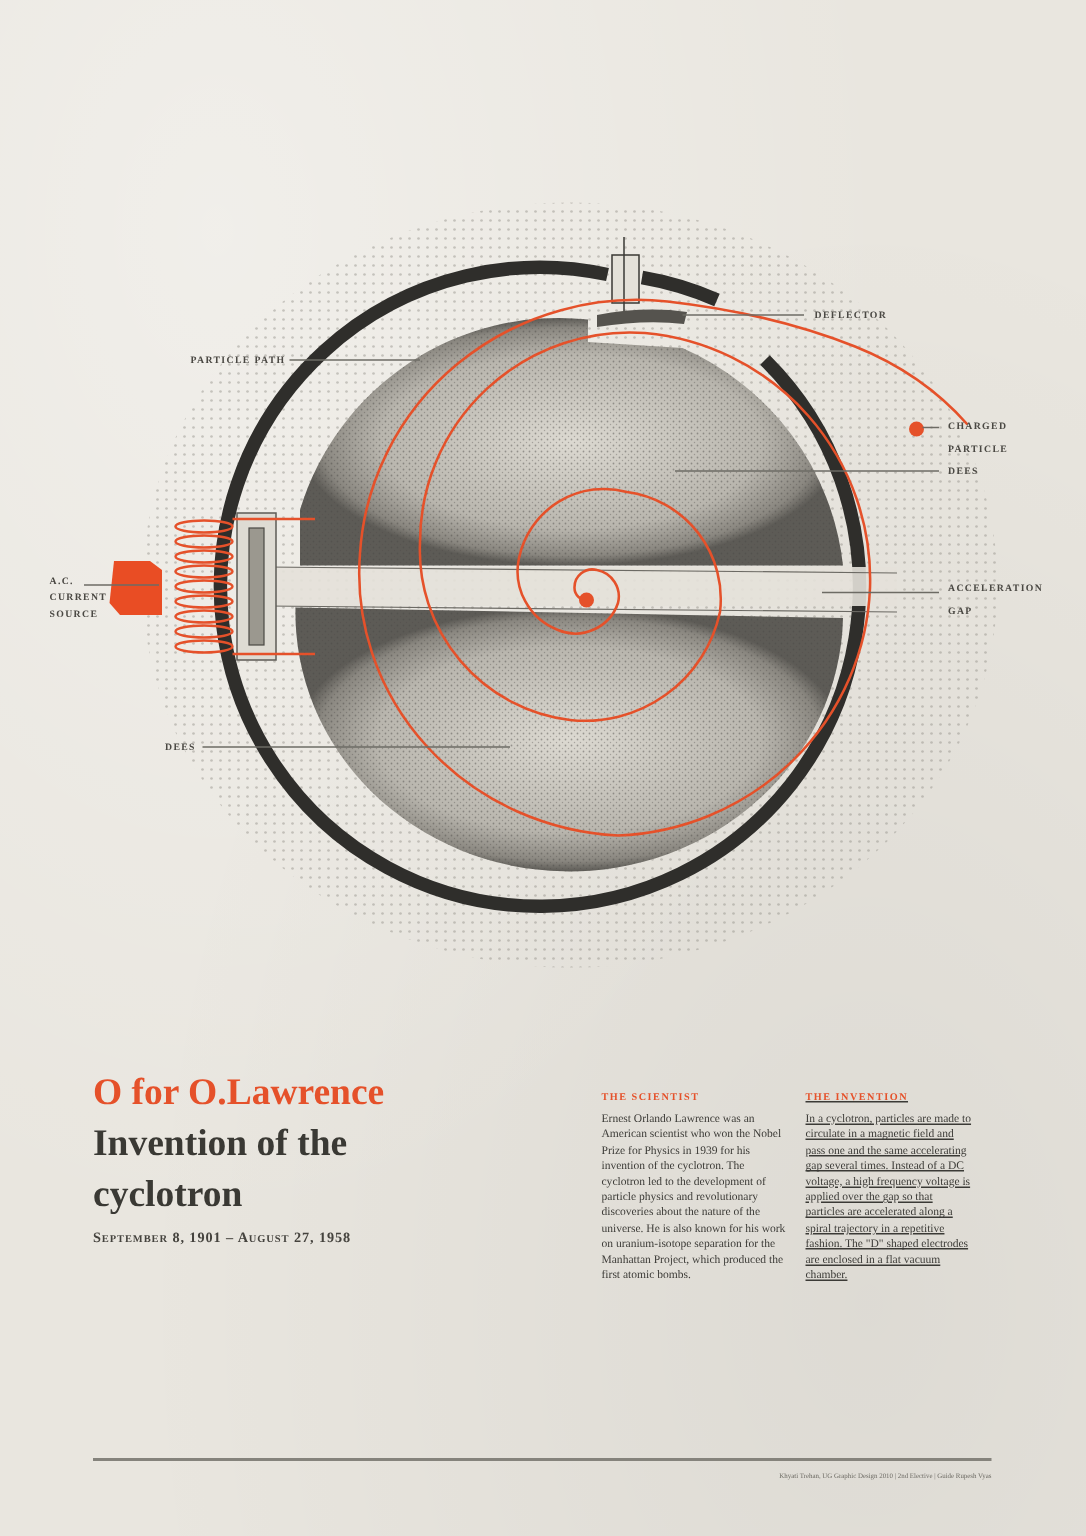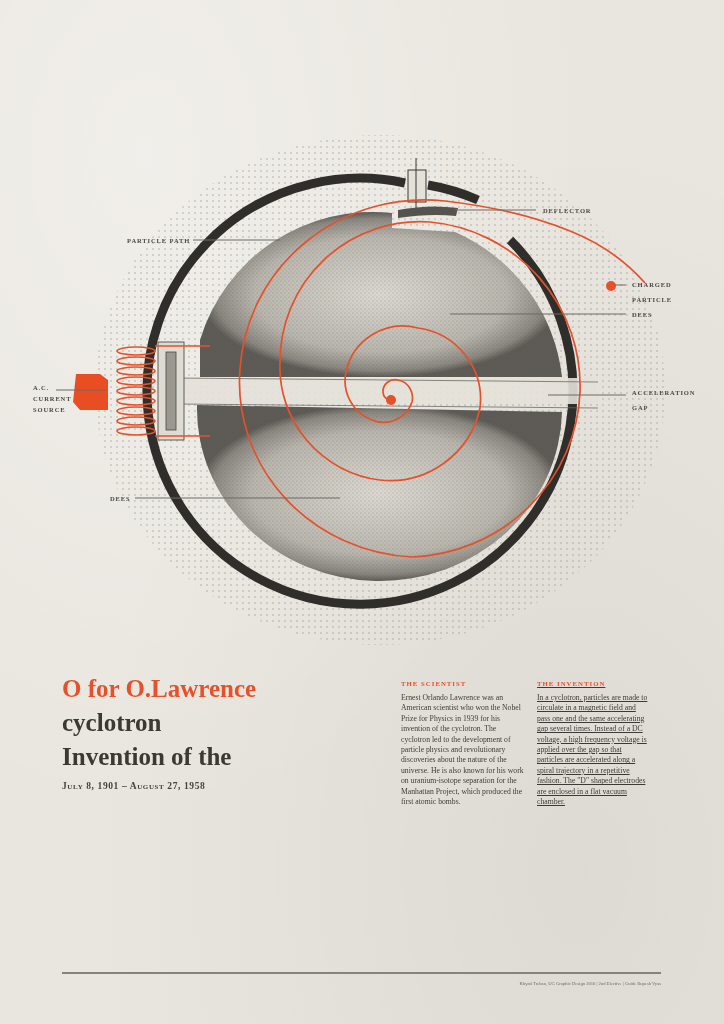--- a/index.html
+++ b/index.html
@@ -11,34 +11,34 @@
         radial-gradient(ellipse at 80% 85%, rgba(0,0,0,0.05), rgba(0,0,0,0) 60%);
       font-family: "DejaVu Serif", "Liberation Serif", serif;
       color: #3b3a36;
     }
     .diagram { position: absolute; left: 0; top: 0; width: 724px; height: 660px; }
     .lbl {
       position: absolute; font-family: "Liberation Serif", serif;
       font-size: 6.5px; font-weight: bold; letter-spacing: 0.9px;
       color: #4a4843; text-transform: uppercase; line-height: 15px;
     }
-    .title-block { position: absolute; left: 62px; top: 672px; width: 300px; }
+    .title-block { position: absolute; left: 62px; top: 712px; width: 300px; }
     .title-orange {
       font-family: "Liberation Serif", serif; font-size: 25px; font-weight: bold;
       color: #e5512a; line-height: 34px; white-space: nowrap;
     }
     .title-dark {
       font-family: "Liberation Serif", serif; font-size: 25px; font-weight: bold;
       color: #3a3934; line-height: 34px;
     }
     .dates {
       margin-top: 7px; font-family: "Liberation Serif", serif; font-size: 9.5px;
       font-weight: bold; letter-spacing: 0.6px; color: #45433e; font-variant: small-caps;
     }
-    .col { position: absolute; top: 680px; width: 125px; }
+    .col { position: absolute; top: 728px; width: 125px; }
     .col h3 {
       margin: 0 0 6px 0; font-family: "Liberation Serif", serif; font-size: 6.8px;
       letter-spacing: 1px; color: #e5512a; font-weight: bold;
     }
     .col p {
       margin: 0; font-family: "Liberation Serif", serif; font-size: 7.7px;
       line-height: 10.4px; color: #3d3c38;
     }
     .rule { position: absolute; left: 62px; top: 972px; width: 599px; height: 2px; background: #85837c; }
     .credit {
@@ -146,23 +146,23 @@
   <div class="lbl" style="left:33px; top:382px; line-height:11px;">
     <div>A.C.</div>
     <div>Current</div>
     <div>Source</div>
   </div>
   <div class="lbl" style="left:110px; top:491px;">Dees</div>
 </div>
 
 <div class="title-block">
   <div class="title-orange">O for O.Lawrence</div>
+  <div class="title-dark">Invention of the</div>
   <div class="title-dark">cyclotron</div>
-  <div class="title-dark">Invention of the</div>
-  <div class="dates">July 8, 1901 – August 27, 1958</div>
+  <div class="dates">September 8, 1901 – August 27, 1958</div>
 </div>
 
 <div class="col" style="left:401px;">
   <h3>THE SCIENTIST</h3>
   <p>Ernest Orlando Lawrence was an American scientist who won the Nobel Prize for Physics in 1939 for his invention of the cyclotron. The cyclotron led to the development of particle physics and revolutionary discoveries about the nature of the universe. He is also known for his work on uranium-isotope separation for the Manhattan Project, which produced the first atomic bombs.</p>
 </div>
 <div class="col" style="left:537px; width:112px;text-decoration:underline;">
   <h3>THE INVENTION</h3>
   <p>In a cyclotron, particles are made to circulate in a magnetic field and pass one and the same accelerating gap several times. Instead of a DC voltage, a high frequency voltage is applied over the gap so that particles are accelerated along a spiral trajectory in a repetitive fashion. The "D" shaped electrodes are enclosed in a flat vacuum chamber.</p>
 </div>

